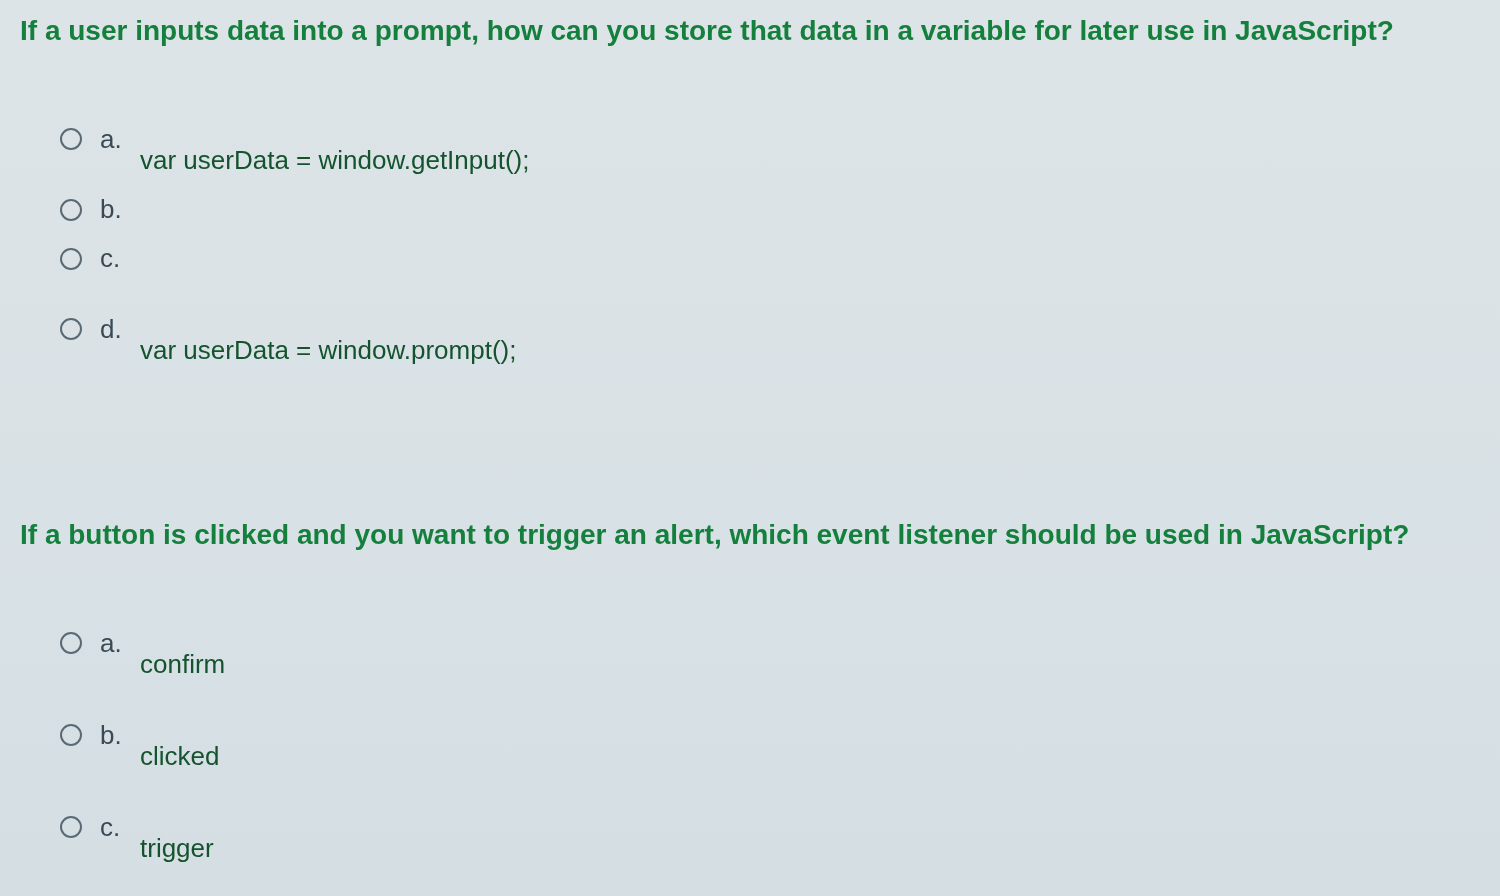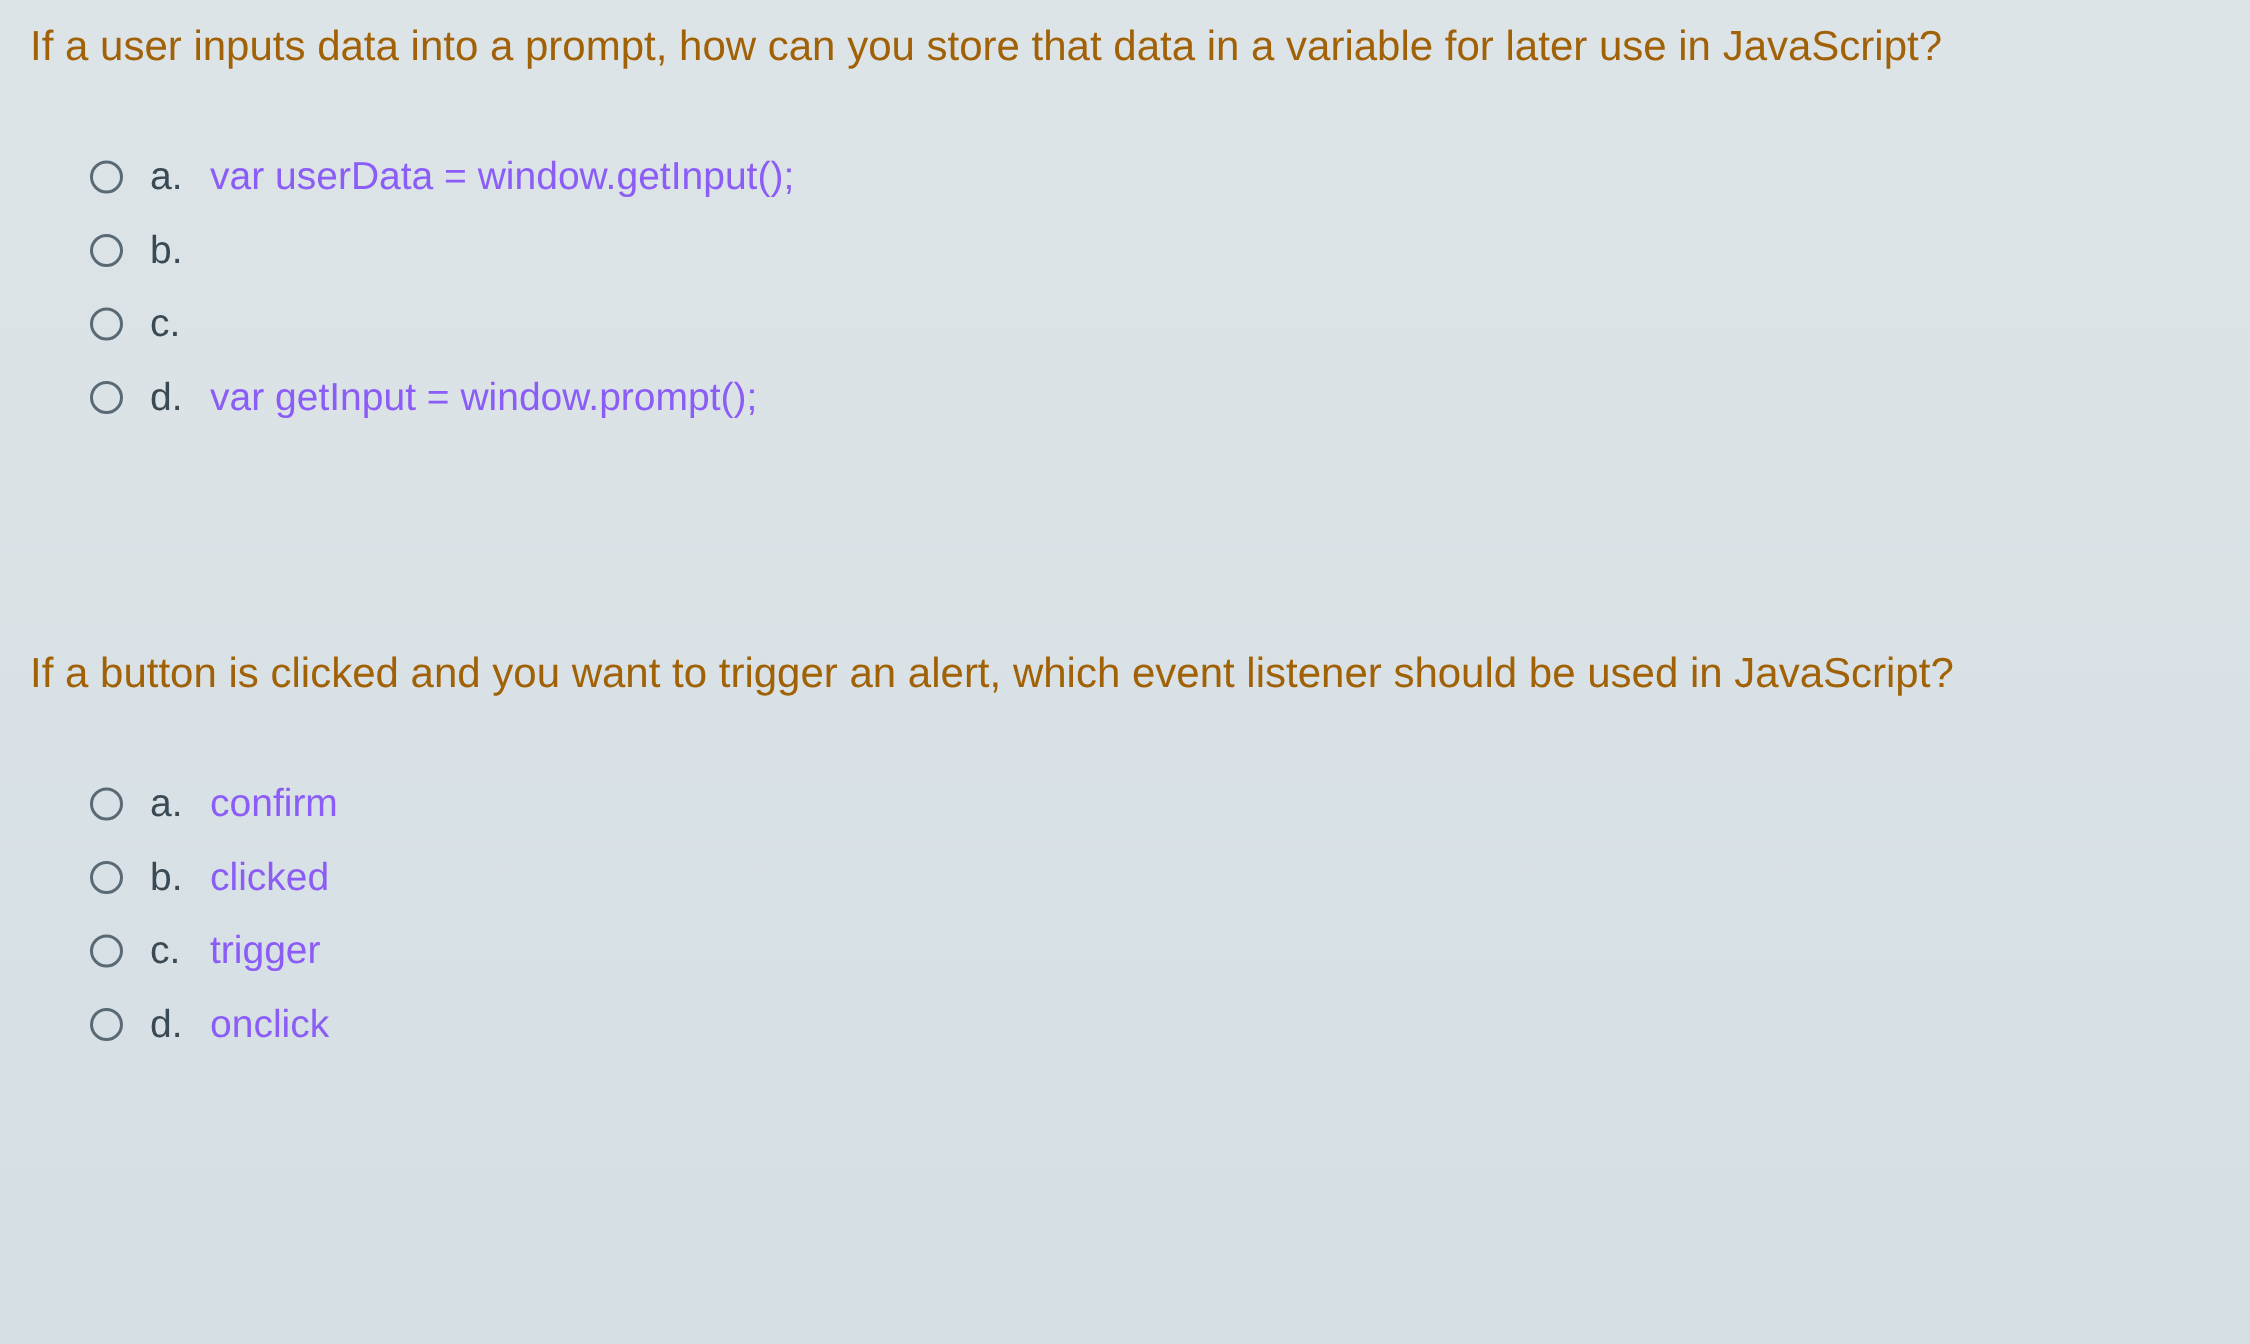--- a/index.html
+++ b/index.html
@@ -18,23 +18,23 @@
     .question-block {
       padding: 10px 20px 30px 20px;
     }
     .question-block.second {
       margin-top: 70px;
       padding-top: 30px;
     }
     .question-text {
       font-size: 28px;
       line-height: 1.5;
-      color: #a16207;
+      color: #15803d;
       margin-bottom: 50px;
-      font-weight: 400;
+      font-weight: 700;
     }
     .options-list {
       padding-left: 40px;
     }
     .option-row {
       display: flex;
       align-items: center;
       margin-bottom: 18px;
       cursor: pointer;
     }
@@ -48,22 +48,23 @@
       margin-right: 18px;
     }
     .option-letter {
       font-size: 26px;
       color: #3a4a55;
       min-width: 40px;
       font-weight: 400;
     }
     .option-text {
       font-size: 26px;
-      color: #8b5cf6;
+      color: #14532d;
       font-weight: 400;
+      margin-top: 43px;
     }
   </style>
 </head>
 <body>
 
 <div class="question-block">
   <div class="question-text">If a user inputs data into a prompt, how can you store that data in a variable for later use in JavaScript?</div>
   <div class="options-list">
     <div class="option-row">
       <div class="radio-circle"></div>
@@ -74,21 +75,21 @@
       <div class="radio-circle"></div>
       <span class="option-letter">b.</span>
     </div>
     <div class="option-row">
       <div class="radio-circle"></div>
       <span class="option-letter">c.</span>
     </div>
     <div class="option-row">
       <div class="radio-circle"></div>
       <span class="option-letter">d.</span>
-      <span class="option-text">var getInput = window.prompt();</span>
+      <span class="option-text">var userData = window.prompt();</span>
     </div>
   </div>
 </div>
 
 <div class="question-block second">
   <div class="question-text">If a button is clicked and you want to trigger an alert, which event listener should be used in JavaScript?</div>
   <div class="options-list">
     <div class="option-row">
       <div class="radio-circle"></div>
       <span class="option-letter">a.</span>

